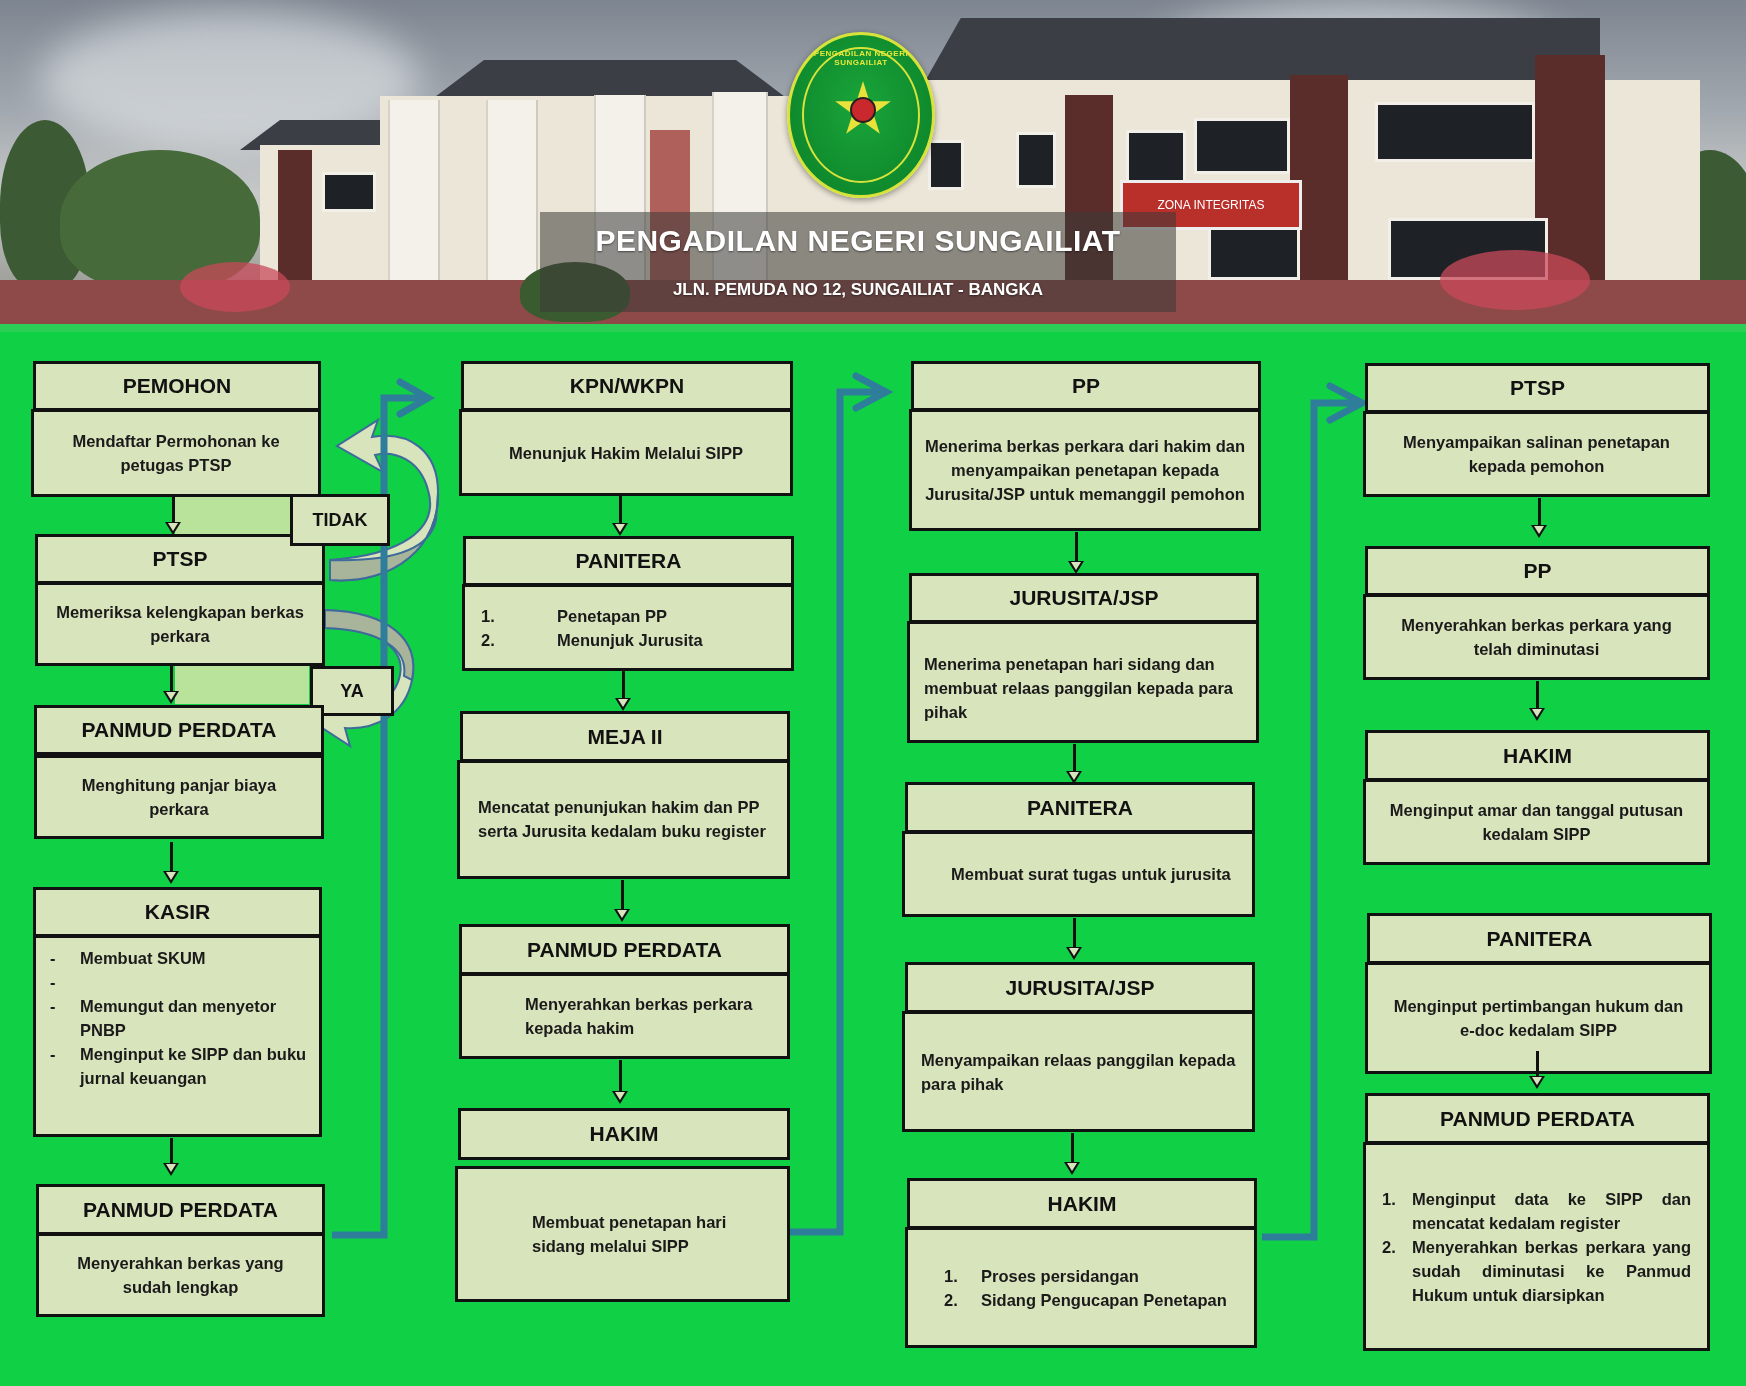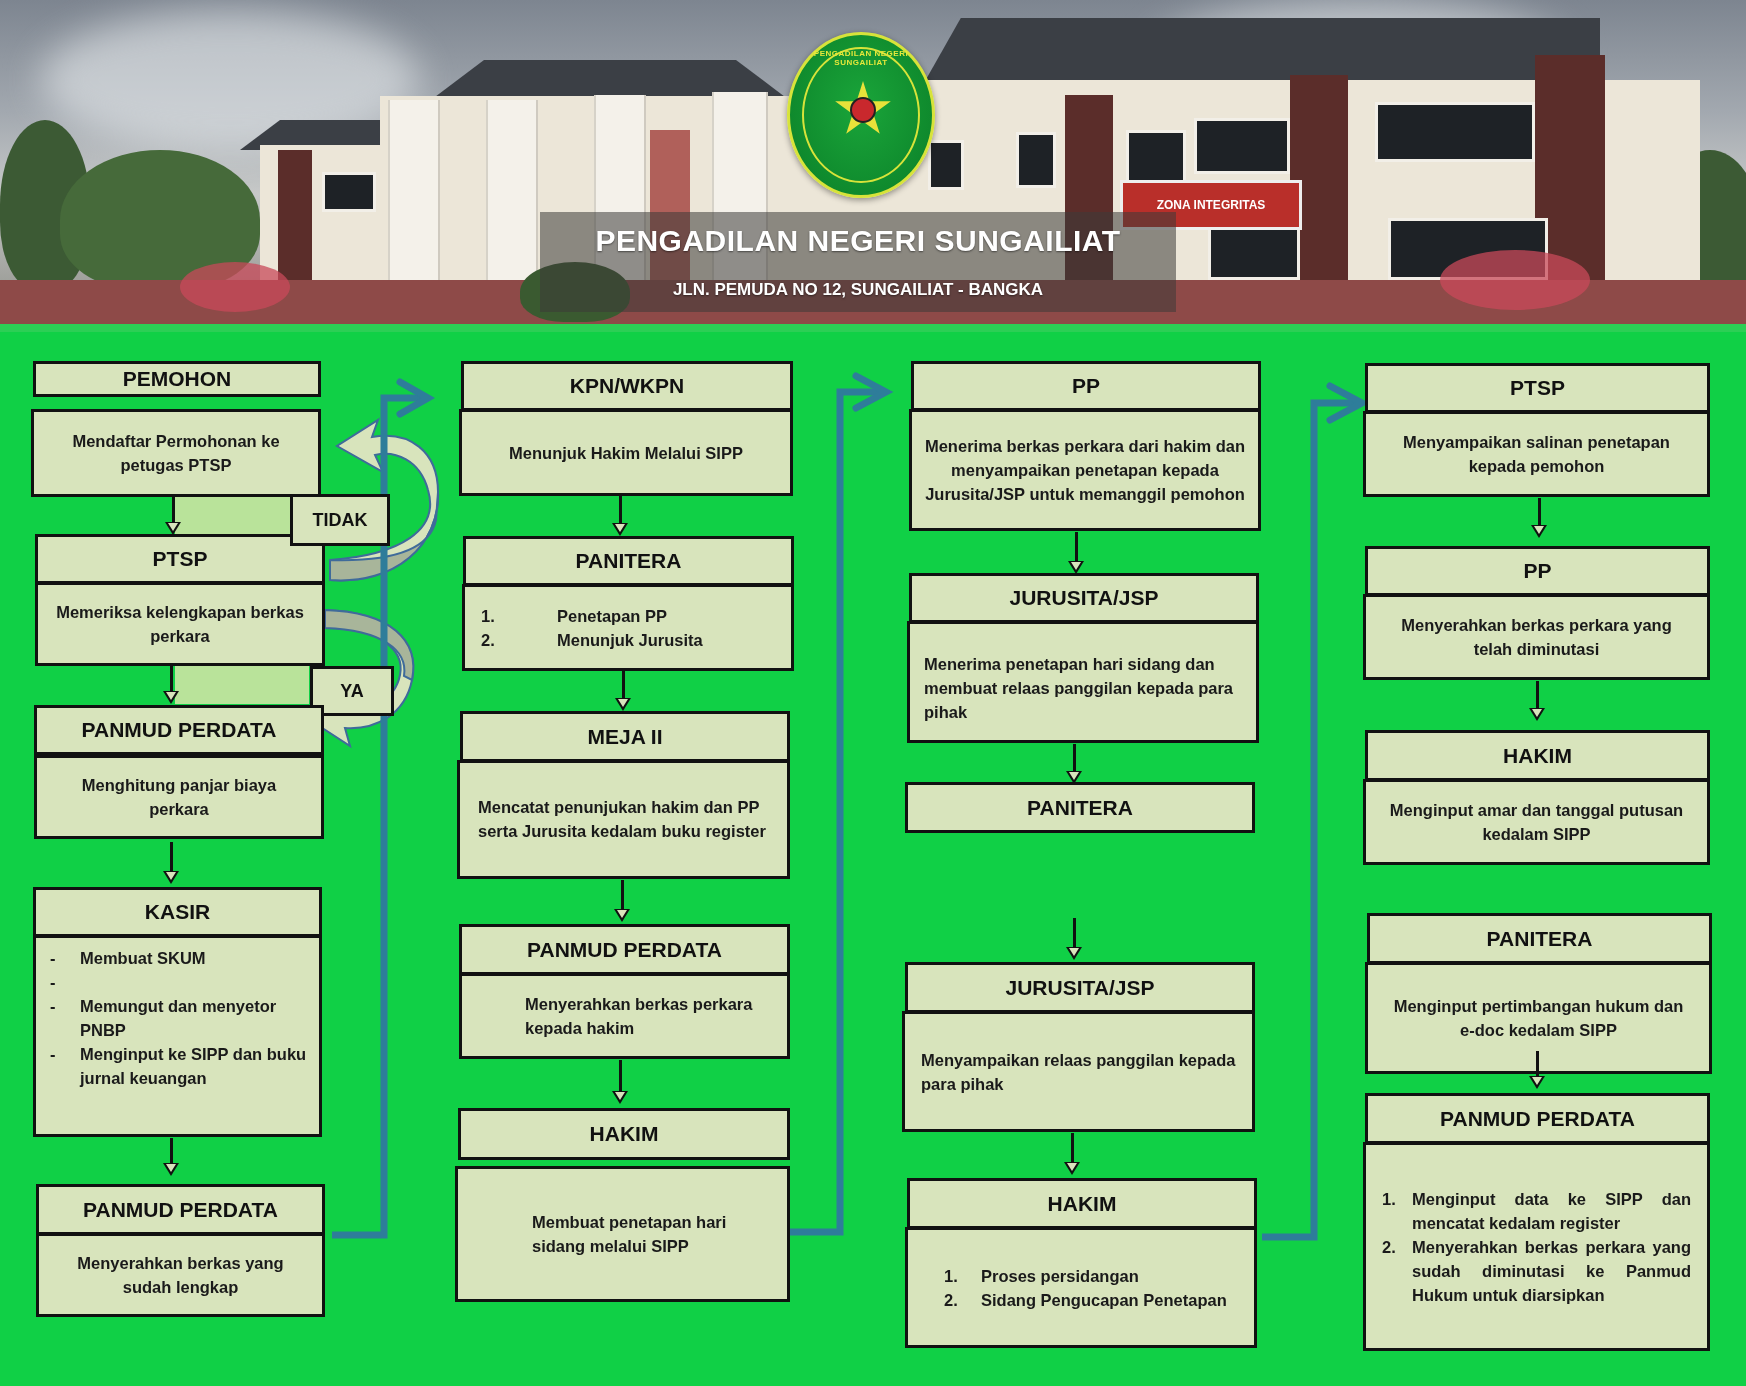--- a/index.html
+++ b/index.html
@@ -11,21 +11,21 @@
           background: linear-gradient(180deg, #7d8590 0%, #a3a9b0 35%, #c7c9c8 60%, #8c8d86 100%); }
   .sky-cloud { position: absolute; border-radius: 50%; background: rgba(235,238,240,0.55); filter: blur(18px); }
   .tree { position: absolute; border-radius: 50% 50% 40% 40%; background: #3c5a34; }
   .ground { position: absolute; left: 0; bottom: 0; width: 100%; height: 44px; background: #8e4a48; }
   .roof { position: absolute; background: #3b3f45; }
   .wall { position: absolute; background: #ece6d8; }
   .pillar { position: absolute; background: #f4f1ea; border-left: 2px solid #d6d2c8; border-right: 2px solid #cfcac0; }
   .brown { position: absolute; background: #5b2d2a; }
   .win { position: absolute; background: #1e2226; border: 3px solid #f2efe8; }
   .banner-zi { position: absolute; left: 1120px; top: 180px; width: 182px; height: 50px; background: #b92f2a;
-               border: 3px solid #eee; color: #fff; font-size: 12px; font-weight: bold; text-align: center; line-height: 44px; }
+               border: 3px solid #eee; color: #fff; font-size: 12px; font-weight: normal; text-align: center; line-height: 44px; }
   .flower { position: absolute; border-radius: 50%; background: #c84a5a; opacity: .75; }
 
   .logo { position: absolute; left: 787px; top: 32px; width: 148px; height: 166px; border-radius: 50%;
           background: radial-gradient(ellipse at 50% 45%, #1aa53a 0%, #0f8a2d 70%, #0b6f25 100%);
           border: 3px solid #d7e33a; box-shadow: 0 2px 6px rgba(0,0,0,.4); }
   .logo-ring { position: absolute; left: 12px; top: 12px; right: 12px; bottom: 12px; border-radius: 50%; border: 2px solid #d7e33a; }
   .logo-star { position: absolute; left: 44px; top: 46px; width: 58px; height: 58px; background: #e8e23a;
                clip-path: polygon(50% 0%,61% 35%,98% 35%,68% 57%,79% 91%,50% 70%,21% 91%,32% 57%,2% 35%,39% 35%); }
   .logo-shield { position: absolute; left: 60px; top: 62px; width: 26px; height: 26px; border-radius: 50%; background: #c9282d; border: 2px solid #222; }
   .logo-text { position: absolute; left: 0; top: 14px; width: 100%; text-align: center; font-size: 8px; font-weight: bold; color: #e6e83a; letter-spacing: .5px; }
@@ -136,21 +136,21 @@
 
   <g fill="none" stroke="#2e7d9a" stroke-width="7">
     <polyline points="1262,1237 1314,1237 1314,403 1362,403"></polyline>
     <polyline points="1330,386 1362,403 1330,420" stroke-linecap="round"></polyline>
   </g>
 </svg>
 
 <div>
 
   <div class="box" style="left:33px;top:361px;width:288px;height:136px">
-    <div class="box-head" style="height:36px;font-size:21px">PEMOHON</div>
+    <div class="box-head" style="height:50px;font-size:21px">PEMOHON</div>
     <div class="box-body center" style="top:48px;height:88px;left:-2px">
       <span class="txt">Mendaftar Permohonan ke petugas PTSP</span>
     </div>
   </div>
 
   <div class="decision-fill" style="left:175px;top:497px;width:115px;height:40px"></div>
   <div class="decision-fill" style="left:175px;top:664px;width:134px;height:40px"></div>
 
   <div class="arrow-down" style="left:163px;top:497px;height:38px">
       <div class="shaft" style="height:30px"></div>
@@ -307,20 +307,23 @@
     </div>
   </div>
 
   <div class="arrow-down" style="left:1064px;top:744px;height:40px">
       <div class="shaft" style="height:32px"></div>
       <div class="head"></div>
     </div>
 
   <div class="box" style="left:905px;top:782px;width:350px;height:135px">
     <div class="box-head" style="height:51px;font-size:21px">PANITERA</div>
+    <div class="box-body" style="top:49px;height:86px;left:-3px;padding-left:28px">
+      <span class="txt">Membuat surat tugas untuk jurusita</span>
+    </div>
   </div>
 
   <div class="arrow-down" style="left:1064px;top:918px;height:42px">
       <div class="shaft" style="height:34px"></div>
       <div class="head"></div>
     </div>
 
   <div class="box" style="left:905px;top:962px;width:350px;height:170px">
     <div class="box-head" style="height:51px;font-size:21px">JURUSITA/JSP</div>
     <div class="box-body" style="top:49px;height:121px;left:-3px;align-items:flex-start;padding-top:34px">

